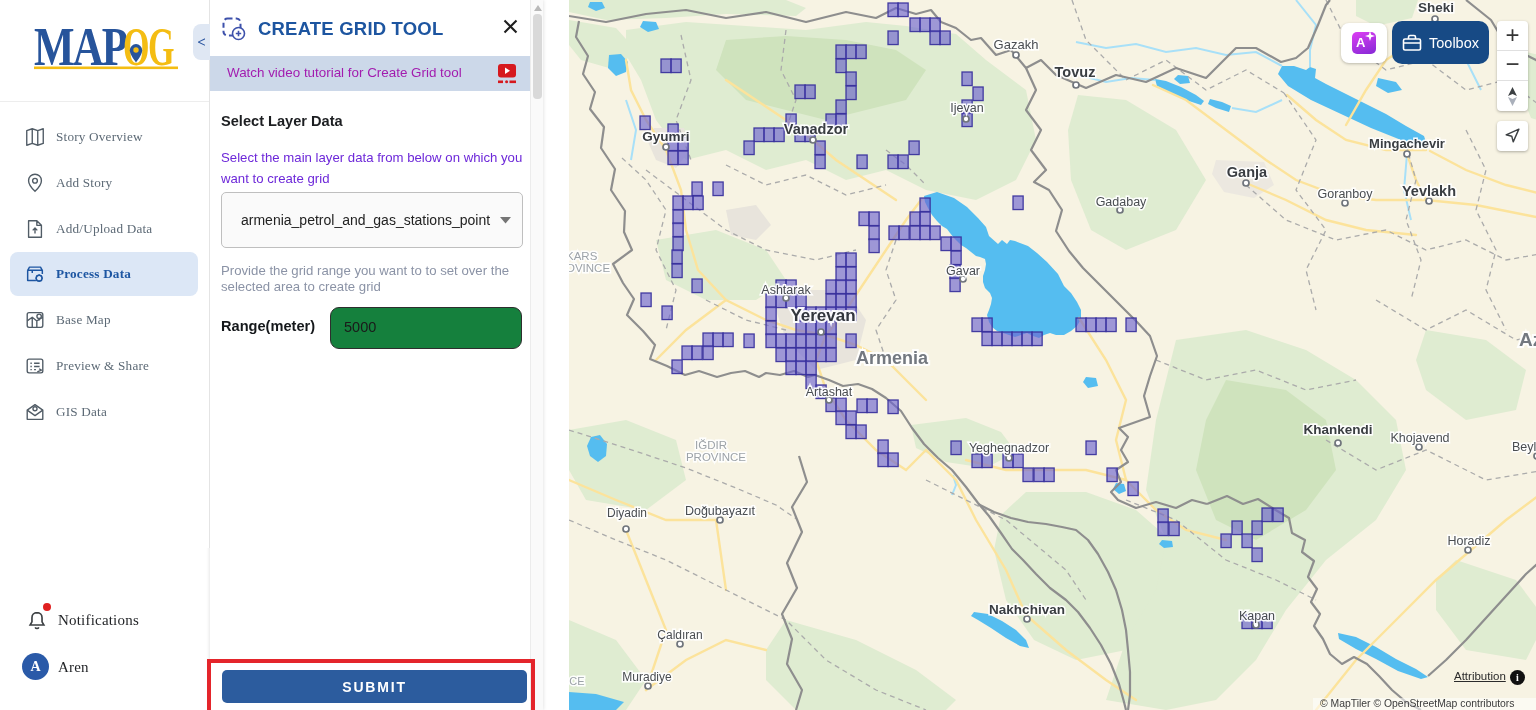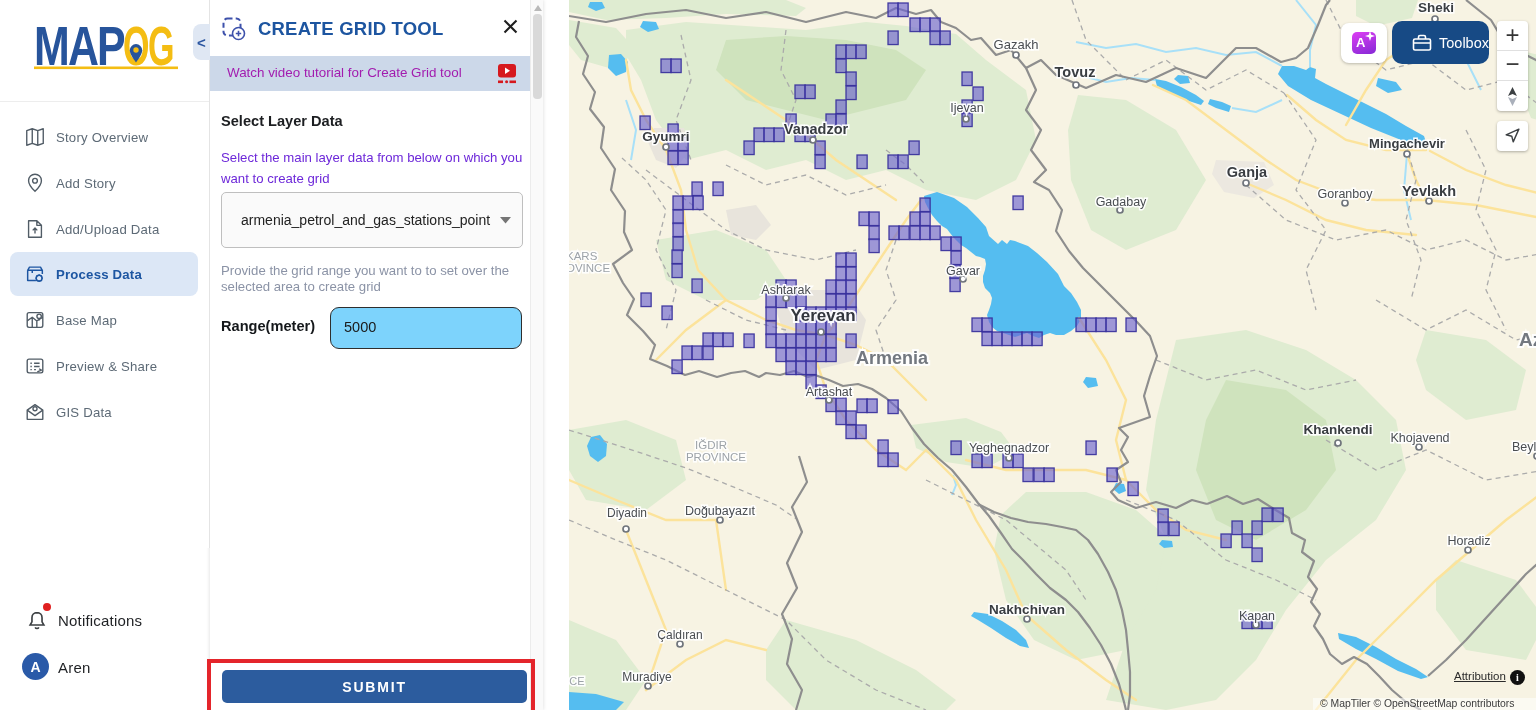--- a/index.html
+++ b/index.html
@@ -1,21 +1,21 @@
 <!DOCTYPE html>
 <html><head><meta charset="utf-8">
 <style>
 * { margin:0; padding:0; box-sizing:border-box; }
 html,body { width:1536px; height:710px; overflow:hidden;
   font-family:"Liberation Sans",sans-serif; background:#fff; }
 #app { position:relative; width:1536px; height:710px; }
 
 
 #sidebar { position:absolute; left:0; top:0; width:210px; height:548px; background:#fff;
-  border-right:1px solid #e4e4e4; z-index:5; }
+  border-right:1px solid #e4e4e4; z-index:5;font-family:Liberation Serif, serif; }
 #logo { position:absolute; left:31px; top:17px; width:160px; height:56px; }
 #collapse { position:absolute; left:193px; top:24px; width:17px; height:36px;
   background:#dfe7f3; border-radius:8px 0 0 8px; color:#2a55a0; font-size:15px; font-weight:bold;
   display:flex; align-items:center; justify-content:center; z-index:6; }
 #sdiv { position:absolute; left:0; top:101px; width:209px; height:1px; background:#ededed; }
 .mi { position:absolute; left:0; width:210px; height:44px; display:flex; align-items:center; }
 .mi svg { position:absolute; left:24px; width:22px; height:22px; }
 .mi span { position:absolute; left:56px; font-size:13.2px; color:#5d6a76; letter-spacing:.2px; }
 .mi.active .hl { position:absolute; left:10px; top:0; width:188px; height:44px;
   background:#dce7f6; border-radius:8px; }
@@ -135,21 +135,21 @@
   <div style="position:absolute;left:11px;top:192px;width:302px;height:56px;background:#fafafa;border:1px solid #bfbfbf;border-radius:5px;">
     <span style="position:absolute;left:19px;top:19px;font-size:14px;color:#222;">armenia_petrol_and_gas_stations_point</span>
     <svg style="position:absolute;right:11px;top:24px;" width="11" height="7" viewBox="0 0 11 7">
           <path d="M0 0 L11 0 L5.5 6.5 Z" fill="#757575"></path>
         </svg>
   </div>
 
   <div style="position:absolute;left:11px;top:263px;width:300px;font-size:13.2px;line-height:16.2px;color:#8b93a6;">Provide the grid range you want to to set over the selected area to create grid</div>
 
   <div style="position:absolute;left:11px;top:318px;font-size:14.6px;font-weight:bold;color:#15181b;">Range(meter)</div>
-  <div style="position:absolute;left:120px;top:307px;width:192px;height:42px;border:1.6px solid #2e2e2e;border-radius:9px;background:#7dd3fc;">
+  <div style="position:absolute;left:120px;top:307px;width:192px;height:42px;border:1.6px solid #2e2e2e;border-radius:9px;background:#15803d;">
     <span style="position:absolute;left:13px;top:11px;font-size:14.5px;color:#1a1a1a;">5000</span>
   </div>
 
   <div style="position:absolute;left:-3px;top:659px;width:328px;height:60px;border:4px solid #e4252b;z-index:9;"></div>
   <div style="position:absolute;left:12px;top:670px;width:305px;height:33px;background:#2c5c9e;border-radius:5px;display:flex;align-items:center;justify-content:center;">
     <span style="color:#fff;font-size:14px;font-weight:bold;letter-spacing:1.8px;">SUBMIT</span>
   </div>
 
   <div style="position:absolute;left:320px;top:0;width:13px;height:710px;background:#fafafa;border-left:1px solid #ececec;">
     <svg style="position:absolute;left:3px;top:5px;" width="8" height="6" viewBox="0 0 8 6">
@@ -520,21 +520,21 @@
 </svg>
 
   
   <div style="position:absolute;left:798px;top:23px;width:46px;height:40px;background:#fff;border-radius:8px;box-shadow:0 1px 3px rgba(0,0,0,.25);">
     <div style="position:absolute;left:11px;top:9px;width:24px;height:22px;border-radius:5px;background:linear-gradient(160deg,#d43cf0 10%,#8e2bd8 90%);"></div>
     <span style="position:absolute;left:15px;top:12px;color:#fff;font-size:13px;font-weight:bold;">A</span>
     <svg style="position:absolute;left:24px;top:8px;" width="10" height="10" viewBox="0 0 10 10">
           <path d="M5 0 L6.2 3.8 L10 5 L6.2 6.2 L5 10 L3.8 6.2 L0 5 L3.8 3.8 Z" fill="#fff"></path>
         </svg>
   </div>
-  <div style="position:absolute;left:849px;top:21px;width:97px;height:43px;background:#174a85;border-radius:10px;display:flex;align-items:center;justify-content:flex-end;gap:7px;">
+  <div style="position:absolute;left:849px;top:21px;width:97px;height:43px;background:#174a85;border-radius:10px;display:flex;align-items:center;justify-content:center;gap:7px;">
     <svg width="20" height="18" viewBox="0 0 20 18" fill="none" stroke="#fff" stroke-width="1.6">
       <rect x="1.5" y="5" width="17" height="11" rx="1.5"></rect>
       <path d="M6.5 5 V3 a1.5 1.5 0 0 1 1.5 -1.5 h4 a1.5 1.5 0 0 1 1.5 1.5 V5 M1.5 9 H18.5"></path>
         </svg>
     <span style="color:#fff;font-size:14.5px;">Toolbox</span>
   </div>
   <div style="position:absolute;left:954px;top:21px;width:31px;height:90px;background:#fff;border-radius:4px;box-shadow:0 1px 3px rgba(0,0,0,.3);">
     <div style="position:absolute;left:0;top:0px;width:31px;height:30px;font-size:24px;color:#333;text-align:center;line-height:28px;">+</div>
     <div style="position:absolute;left:0;top:29px;width:31px;height:1px;background:#e0e0e0;"></div>
     <div style="position:absolute;left:0;top:30px;width:31px;height:30px;font-size:24px;color:#333;text-align:center;line-height:26px;">−</div>

